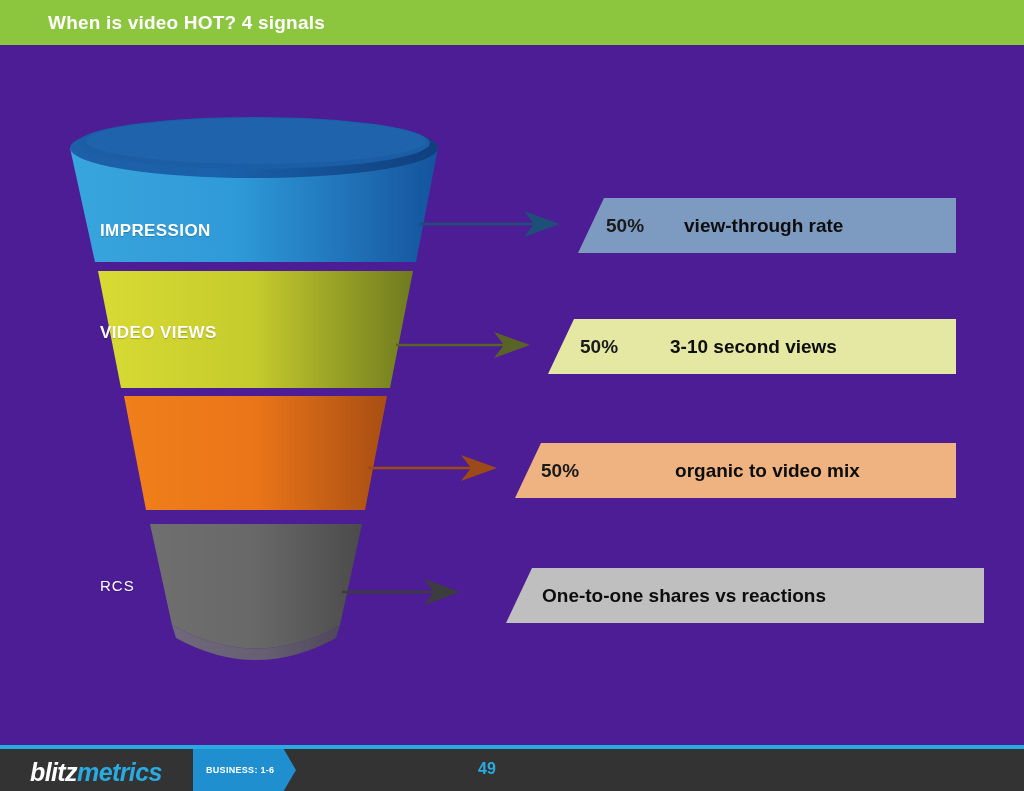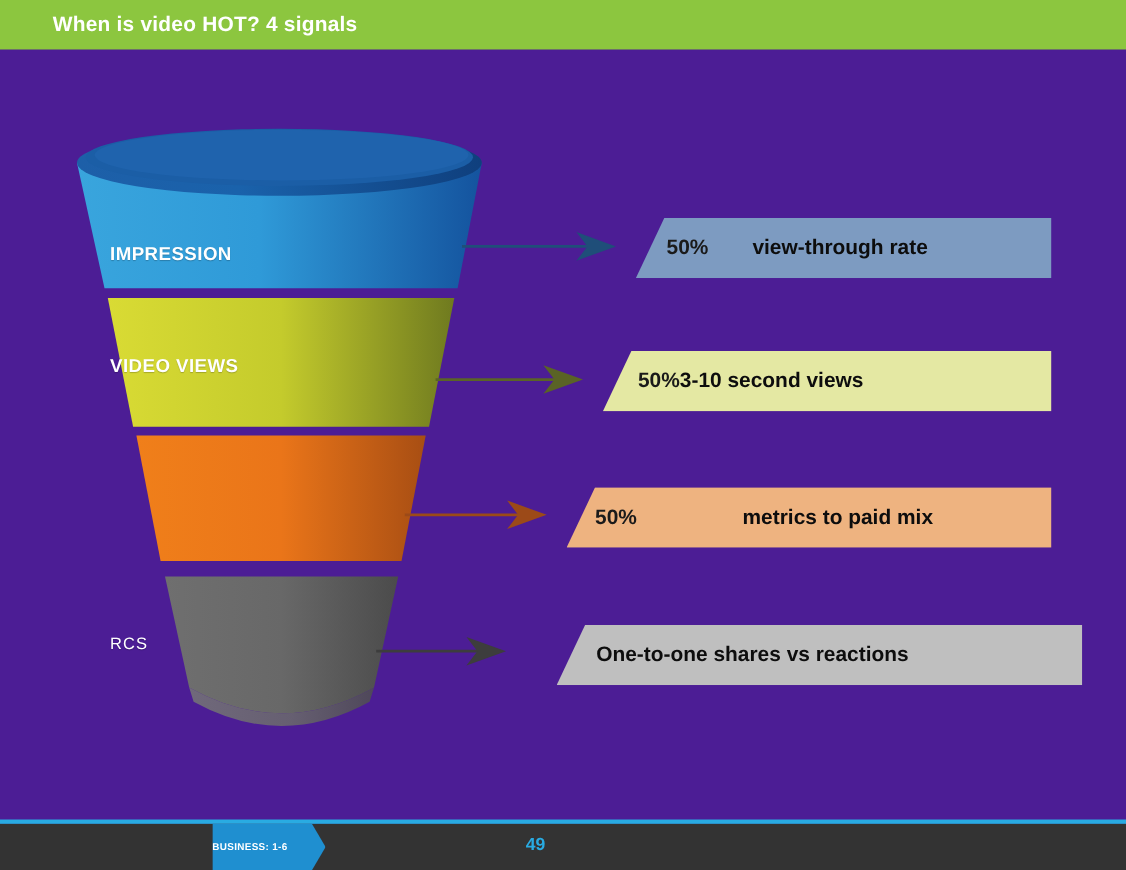--- a/index.html
+++ b/index.html
@@ -68,21 +68,21 @@
     background: #7d9bc1;
   }
   #callout-impression .pct { margin-left: 28px; }
   #callout-impression .txt { margin-left: 40px; }
 
   #callout-videoviews {
     left: 548px; top: 319px; width: 408px; height: 55px;
     background: #e4e8a3;
   }
   #callout-videoviews .pct { margin-left: 32px; }
-  #callout-videoviews .txt { }
+  #callout-videoviews .txt { margin-left: 52px; }
 
   #callout-tensecond {
     left: 515px; top: 443px; width: 441px; height: 55px;
     background: #eeb380;
   }
   #callout-tensecond .pct { margin-left: 26px; }
   #callout-tensecond .txt { margin-left: 96px; }
 
   #callout-rcs {
     left: 506px; top: 568px; width: 478px; height: 55px;
@@ -112,21 +112,21 @@
 
   .biz-tag {
     position: absolute; left: 193px; top: 749px;
     width: 103px; height: 42px;
     background: #1f8fd0;
     clip-path: polygon(0 0, 88% 0, 100% 50%, 88% 100%, 0 100%);
     display: flex; align-items: center;
   }
   .biz-tag span {
     font-size: 9px; font-weight: bold; color: #ffffff;
-    letter-spacing: 0.3px; white-space: nowrap;
+    letter-spacing: 0.3px; margin-left: 13px; white-space: nowrap;
   }
   .page-num {
     position: absolute; left: 478px; top: 760px;
     width: 80px; text-align: left;
     font-size: 16px; font-weight: bold; color: #29abe2;
   }
 </style>
 </head>
 <body>
 
@@ -210,27 +210,30 @@
     <span class="txt">view-through rate</span>
   </div>
 
   <div class="callout" id="callout-videoviews">
     <span class="pct">50%</span>
     <span class="txt">3-10 second views</span>
   </div>
 
   <div class="callout" id="callout-tensecond">
     <span class="pct">50%</span>
-    <span class="txt">metrics to paid mix</span>
+    <span class="txt">organic to video mix</span>
   </div>
 
   <div class="callout" id="callout-rcs">
     <span class="txt">One-to-one shares vs reactions</span>
   </div>
 
   <div class="footer-rule"></div>
   <div class="footer-bar"></div>
+  <div class="logo">
+    <span class="blitz">blitz</span><span class="metrics">metrics</span>
+  </div>
   <div class="biz-tag">
     <span>BUSINESS: 1-6</span>
   </div>
   <div class="page-num">49</div>
 
 </div>
 
 </body></html>

